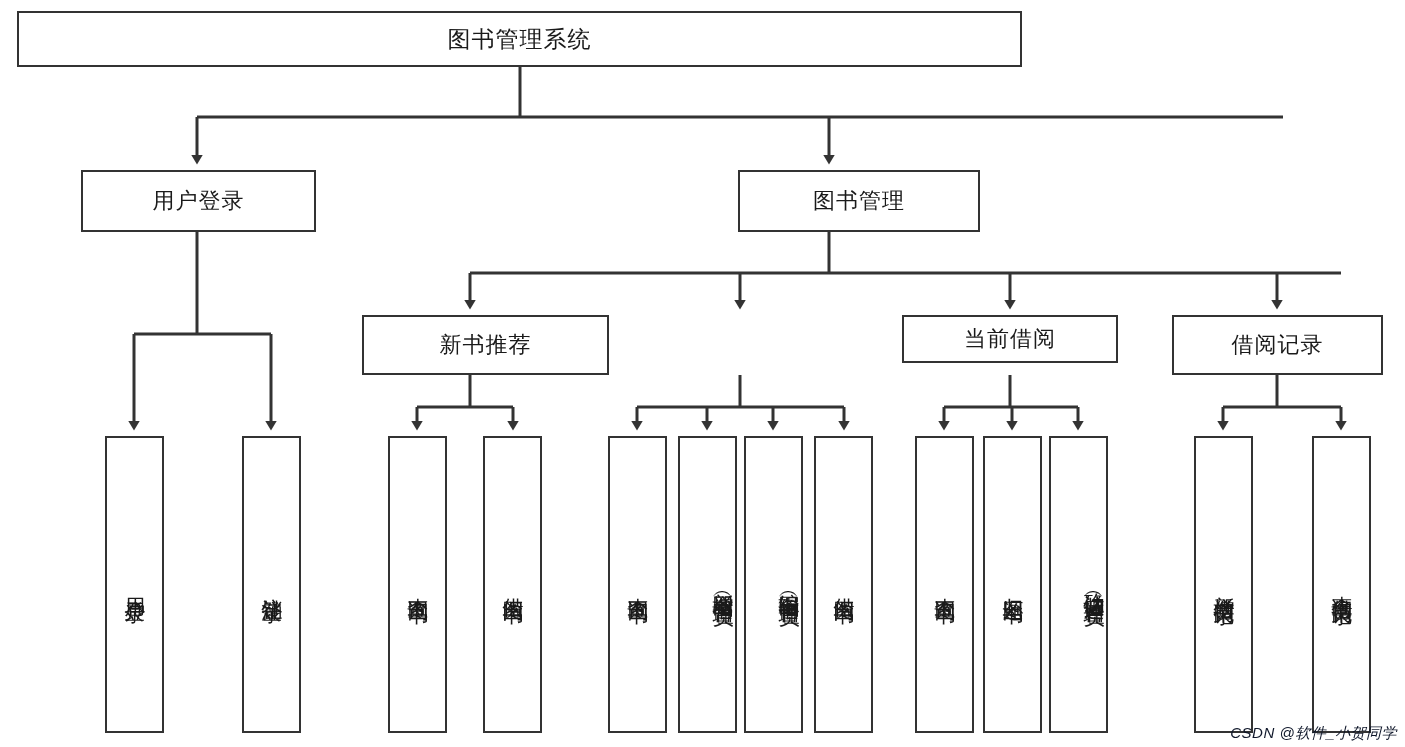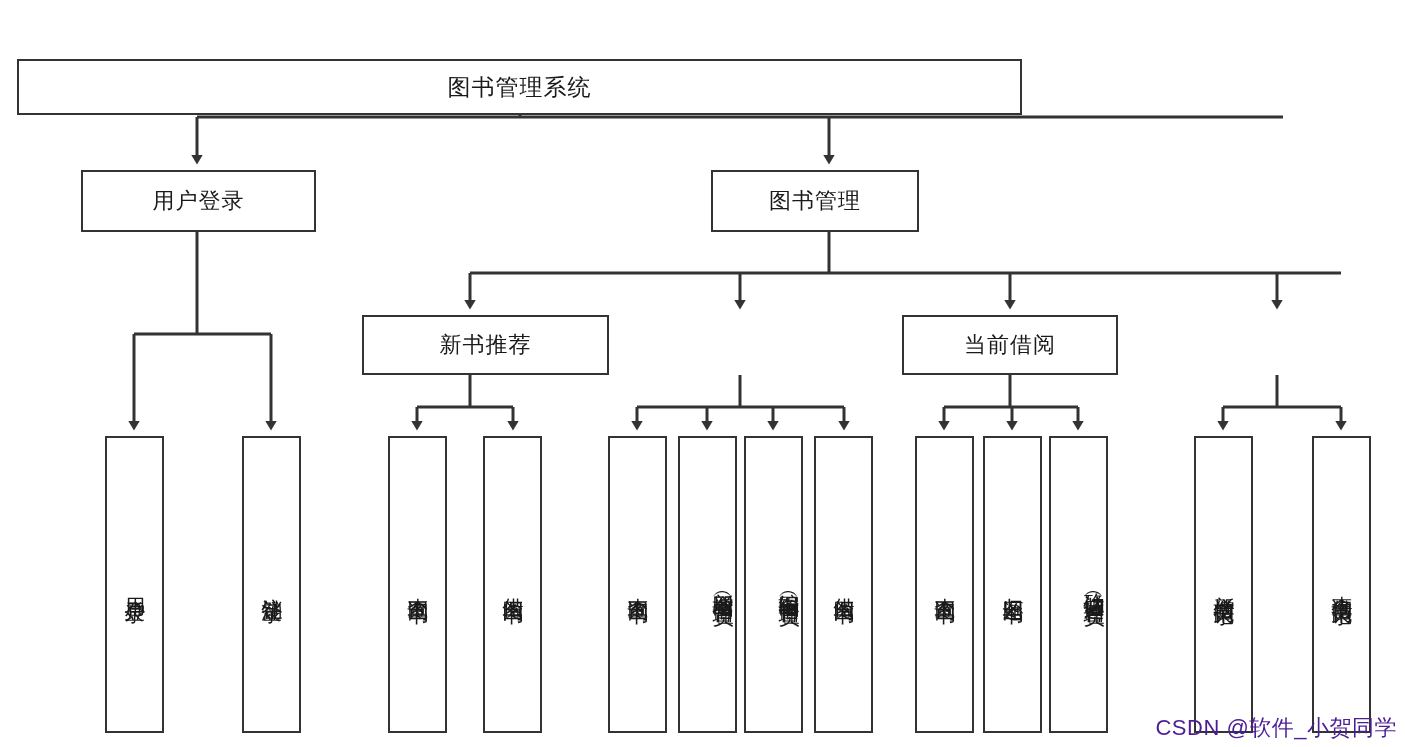--- a/index.html
+++ b/index.html
@@ -49,31 +49,31 @@
     letter-spacing: 2px;
     padding: 4px 0;
     white-space: nowrap;
   }
   .node.vert.toptext {
     align-items: flex-start;
     justify-content: center;
   }
   .node.root {
     font-size: 23px;
-    margin-top: 48px;
   }
   #watermark {
     position: absolute;
     right: 8px;
     bottom: 4px;
-    font-size: 22px;
-    color: #4c1d95;
+    font-size: 15px;
+    color: #0f172a;
     letter-spacing: 0.5px;
     z-index: 3;
     white-space: nowrap;
+    font-style: italic;
   }
 </style>
 </head>
 <body>
 
 <div id="canvas">
 
   <svg id="edges" viewBox="0 0 1405 747" xmlns="http://www.w3.org/2000/svg">
     <defs>
       <marker id="arrow" markerWidth="10" markerHeight="12" refX="1.5" refY="6" orient="auto" markerUnits="userSpaceOnUse">
@@ -121,24 +121,25 @@
       <path d="M1277,375 L1277,407"></path>
       <path d="M1223,407 L1341,407"></path>
       <path d="M1223,407 L1223,422" marker-end="url(#arrow)"></path>
       <path d="M1341,407 L1341,422" marker-end="url(#arrow)"></path>
     </g>
   </svg>
 
   <div class="node horiz root" style="left:17px; top:11px; width:1005px; height:56px;">图书管理系统</div>
 
   <div class="node horiz" style="left:81px; top:170px; width:235px; height:62px;">用户登录</div>
-  <div class="node horiz" style="left:711px; top:170px; width:208px; height:62px;">图书管理</div>
+  <div class="node horiz" style="left:738px; top:170px; width:242px; height:62px;">图书管理</div>
 
   <div class="node horiz" style="left:362px; top:315px; width:247px; height:60px;">新书推荐</div>
-  <div class="node horiz" style="left:902px; top:315px; width:216px; height:60px;">当前借阅</div>
+  <div class="node horiz" style="left:902px; top:315px; width:216px; height:48px;">当前借阅</div>
+  <div class="node horiz" style="left:1172px; top:315px; width:211px; height:60px;">借阅记录</div>
 
   <div class="node vert" style="left:105px; top:436px; width:59px; height:297px;">用户登录</div>
   <div class="node vert" style="left:242px; top:436px; width:59px; height:297px;">注销登录</div>
 
   <div class="node vert" style="left:388px; top:436px; width:59px; height:297px;">查询图书</div>
   <div class="node vert" style="left:483px; top:436px; width:59px; height:297px;">借阅图书</div>
 
   <div class="node vert" style="left:608px; top:436px; width:59px; height:297px;">查询图书</div>
   <div class="node vert toptext" style="left:678px; top:436px; width:59px; height:297px;">新增图书（管理员）</div>
   <div class="node vert toptext" style="left:744px; top:436px; width:59px; height:297px;">编辑图书（管理员）</div>

